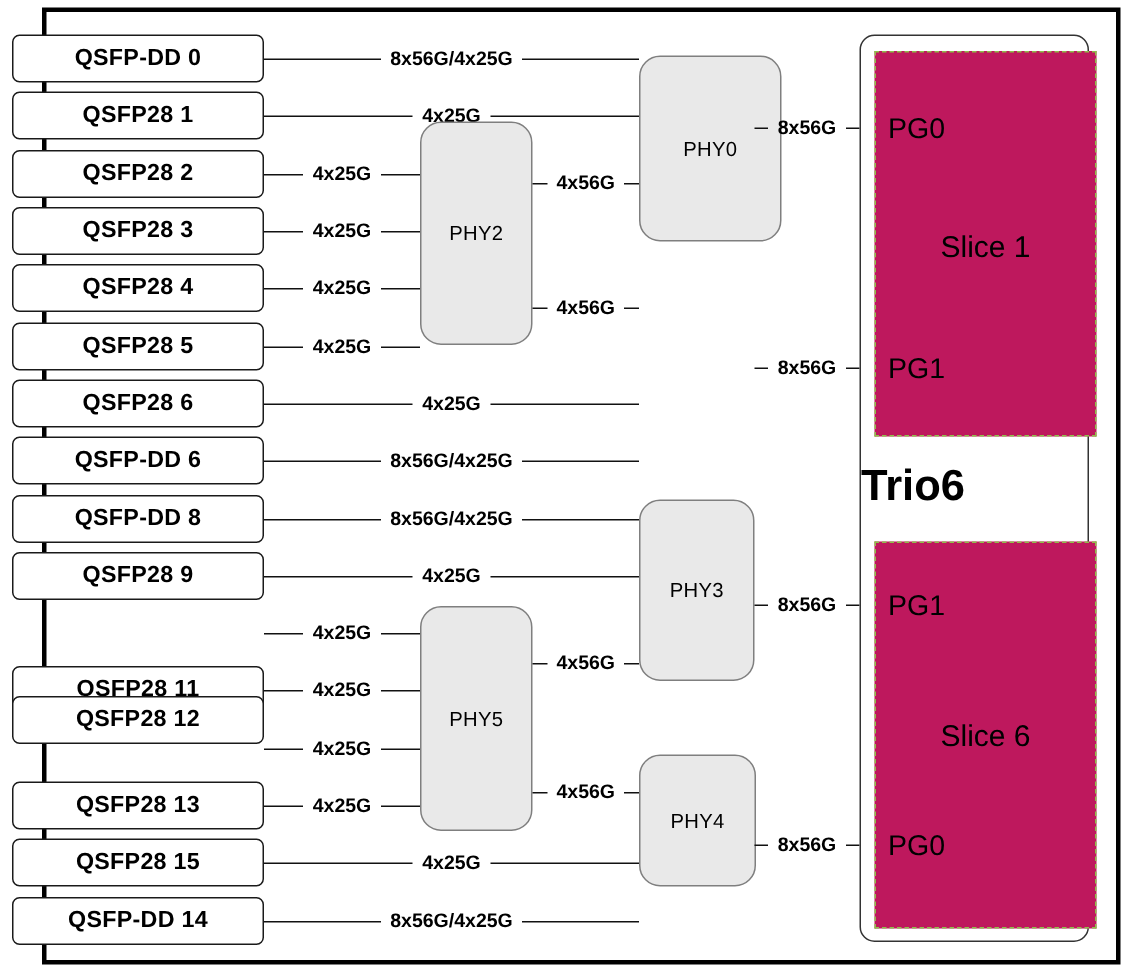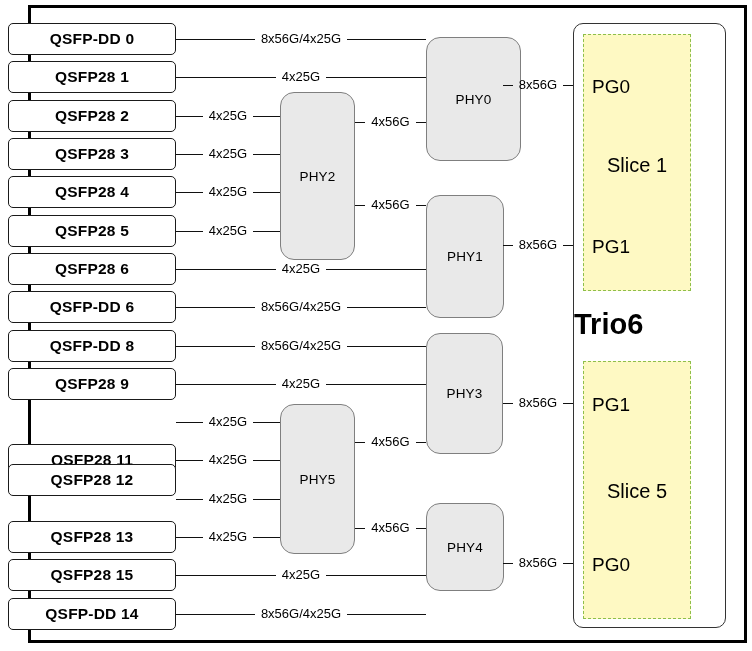--- a/index.html
+++ b/index.html
@@ -15,35 +15,35 @@
   
   .port{
     position:absolute;left:8px;width:168px;height:32px;box-sizing:border-box;
     background:#fff;border:1.7px solid #1a1a1a;border-radius:5px;
     display:flex;align-items:center;justify-content:center;
     font-size:15.5px;font-weight:600;letter-spacing:.2px;white-space:nowrap;
   }
   
   .wire{position:absolute;height:20px;display:flex;align-items:center;}
   .wire i{flex:1;height:0;border-top:1.6px solid #111;}
-  .wlbl{padding:0 6px;font-size:13px;font-weight:400;white-space:nowrap;line-height:20px;}
+  .wlbl{padding:0 6px;font-size:13px;font-weight:700;white-space:nowrap;line-height:20px;}
   
   .phy{
     position:absolute;box-sizing:border-box;background:#e9e9e9;border:1.3px solid #7f7f7f;
     border-radius:14px;display:flex;align-items:center;justify-content:center;
     font-size:13.5px;letter-spacing:.2px;
   }
   
   .trio{
     position:absolute;left:573px;top:23px;width:153px;height:605px;box-sizing:border-box;
     background:#fff;border:1.6px solid #333;border-radius:10px;
   }
   .slice{
-    position:absolute;left:9px;width:108px;box-sizing:border-box;
-    background:#fef9c3;border:1.7px dashed #8ebf4a;
+    position:absolute;left:9px;width:148px;box-sizing:border-box;
+    background:#be185d;border:1.7px dashed #8ebf4a;
   }
   .slice-top{top:10px;height:257px;}
   .slice-bottom{top:337px;height:258px;}
   .pg{position:absolute;left:8px;font-size:19px;line-height:24px;white-space:nowrap;}
   .slice-name{position:absolute;left:0;width:100%;text-align:center;font-size:20px;line-height:24px;}
   .trio-title{position:absolute;left:0;top:282px;width:100%;text-align:left;
     font-size:29px;font-weight:700;line-height:36px;}
 </style>
 </head>
 <body>
@@ -175,24 +175,21 @@
     </div>
   <div class="wire" style="top:604px;left:176px;width:250px">
       <i></i>
       <span class="wlbl">8x56G/4x25G</span>
       <i></i>
     </div>
 
   <div class="phy" style="left:426px;top:37px;width:95px;height:124px">
       <span>PHY0</span>
     </div>
-  <div class="phy" style="left:426px;top:195px;width:78px;height:123px">
-      <span>PHY1</span>
-    </div>
-  <div class="phy" style="left:280px;top:92px;width:75px;height:168px">
+  <div class="phy" style="left:280px;top:81px;width:75px;height:149px">
       <span>PHY2</span>
     </div>
   <div class="phy" style="left:426px;top:333px;width:77px;height:121px">
       <span>PHY3</span>
     </div>
   <div class="phy" style="left:426px;top:503px;width:78px;height:88px">
       <span>PHY4</span>
     </div>
   <div class="phy" style="left:280px;top:404px;width:75px;height:150px">
       <span>PHY5</span>
@@ -242,18 +239,18 @@
 
   <div class="trio">
     <div class="slice slice-top">
       <span class="pg" style="top:40px">PG0</span>
       <span class="slice-name" style="top:118px">Slice 1</span>
       <span class="pg" style="top:200px">PG1</span>
     </div>
     <div class="trio-title">Trio6</div>
     <div class="slice slice-bottom">
       <span class="pg" style="top:31px">PG1</span>
-      <span class="slice-name" style="top:117px">Slice 5</span>
+      <span class="slice-name" style="top:117px">Slice 6</span>
       <span class="pg" style="top:191px">PG0</span>
     </div>
   </div>
 
 </div>
 
 </body></html>

